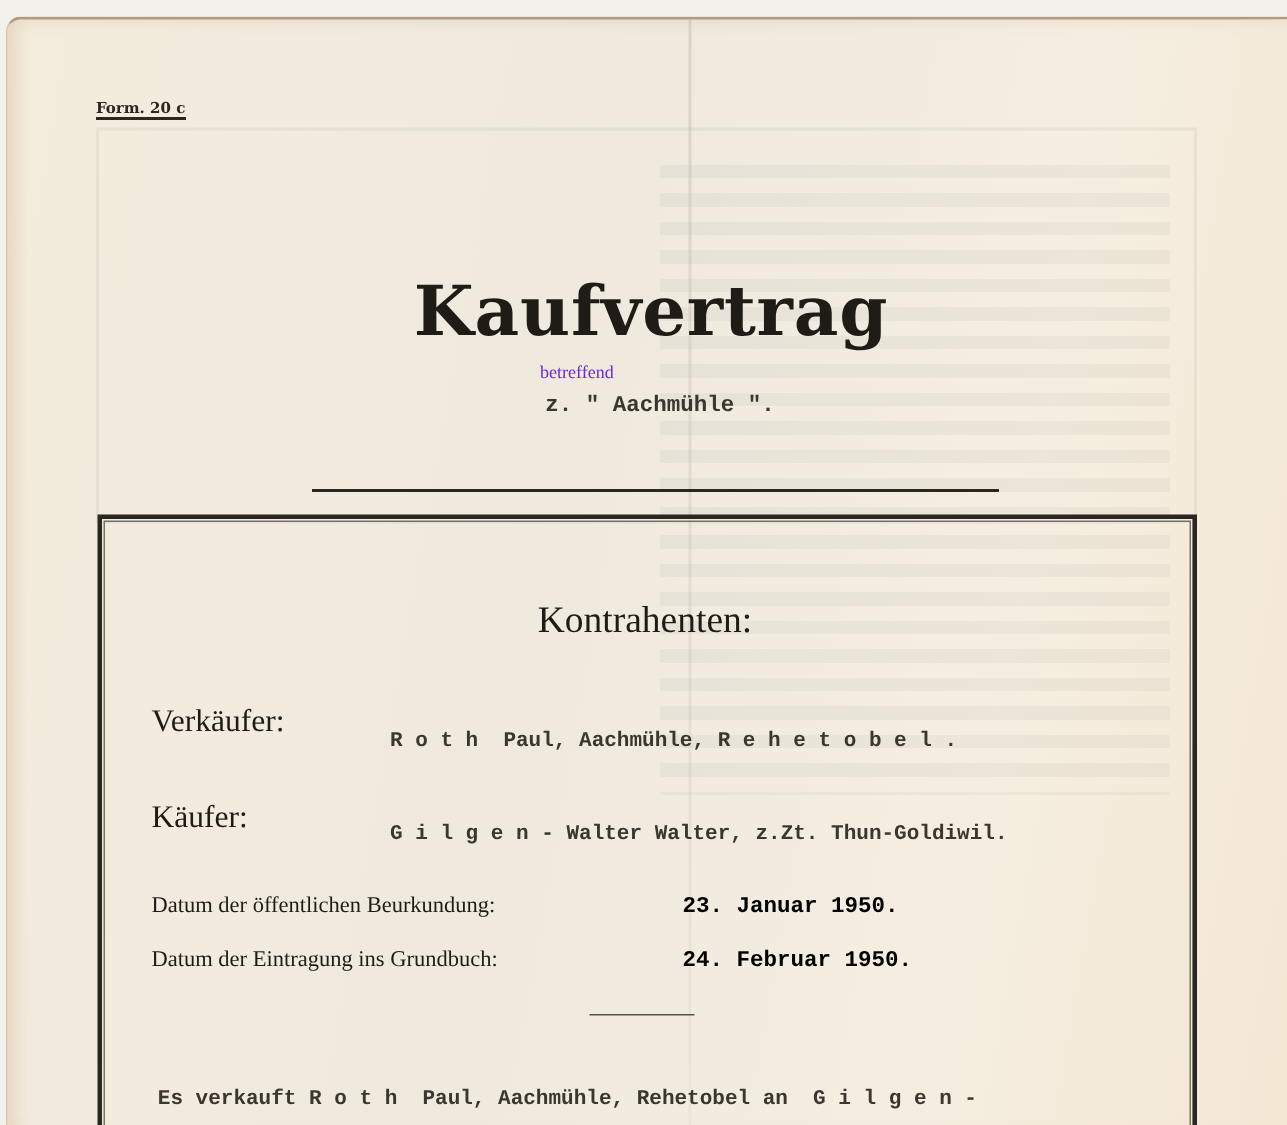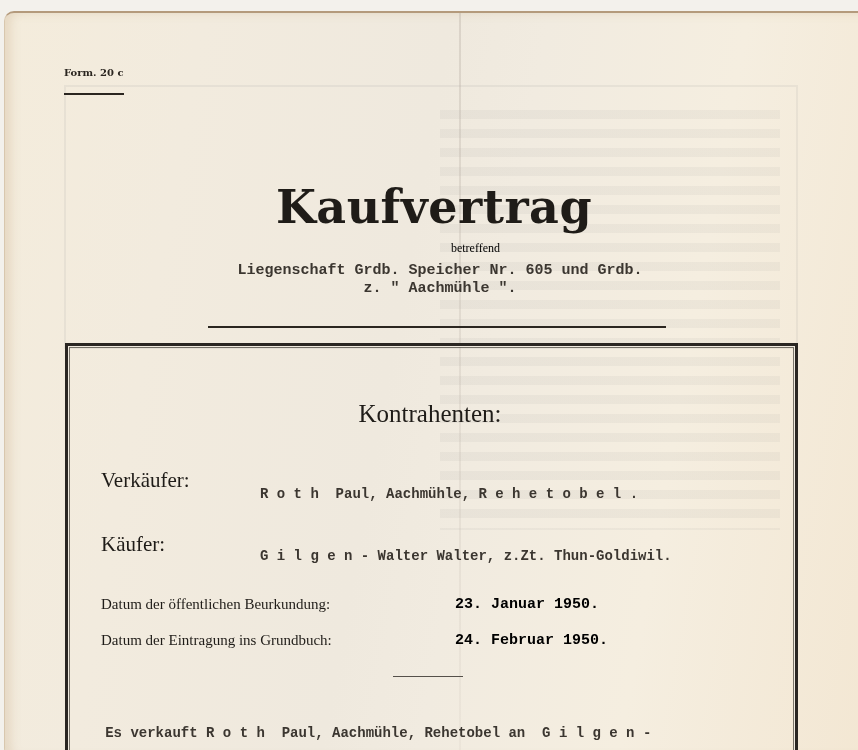--- a/index.html
+++ b/index.html
@@ -53,45 +53,45 @@
     }
     .form-label {
       position: absolute;
       left: 64px;
       top: 67px;
       font-family: "DejaVu Serif", serif;
       font-weight: bold;
       font-size: 10px;
       color: #2b2620;
       border-bottom: 2px solid #2b2620;
-      padding-bottom: 15px;
+      padding-bottom: 0;
       line-height: 11px;
     }
     .title {
       position: absolute;
       left: 250px;
       top: 178px;
       width: 368px;
       text-align: center;
       font-family: "DejaVu Serif", serif;
       font-weight: bold;
       font-size: 46px;
       line-height: 58px;
       color: #1f1c18;
       letter-spacing: 0.5px;
     }
     .subtitle {
       position: absolute;
       left: 360px;
       top: 241px;
       width: 140px;
-      text-align: right;
+      text-align: left;
       font-family: "Liberation Serif", serif;
       font-size: 12px;
-      color: #000000;
+      color: #6d28d9;
     }
     .subject {
       position: absolute;
       left: 200px;
       top: 262px;
       width: 480px;
       text-align: center;
       font-family: "Liberation Mono", monospace;
       font-size: 15px;
       line-height: 18px;
@@ -185,21 +185,20 @@
 <div class="bleed"></div>
 <div class="bleed-lines"></div>
 <div class="fold"></div>
 
 <div class="form-label">Form. 20 c</div>
 
 <div class="title">Kaufvertrag</div>
 <div class="subtitle">betreffend</div>
 
 <div class="subject">
-  <div>Liegenschaft Grdb. Speicher Nr. 605 und Grdb.</div>
   <div>z. " Aachmühle ".</div>
 </div>
 
 <div class="rule-top"></div>
 
 <div class="box"></div>
 
 <div class="contra">Kontrahenten:</div>
 
 <div class="party-label" style="top:468px;">Verkäufer:</div>

